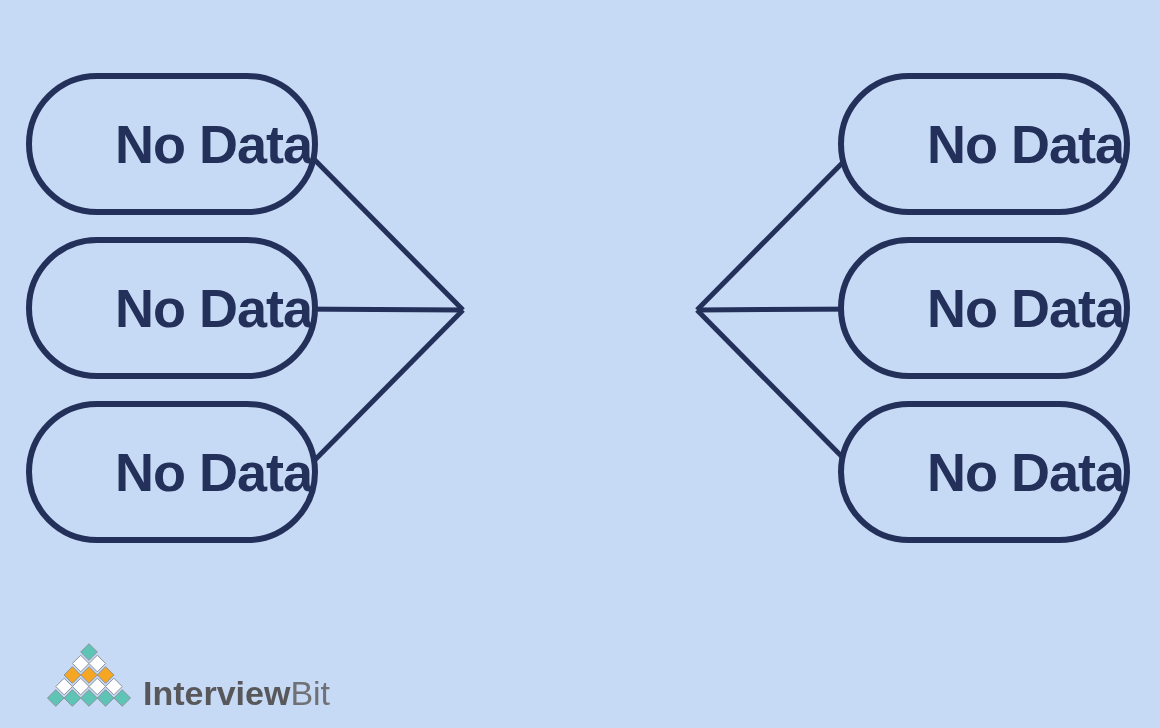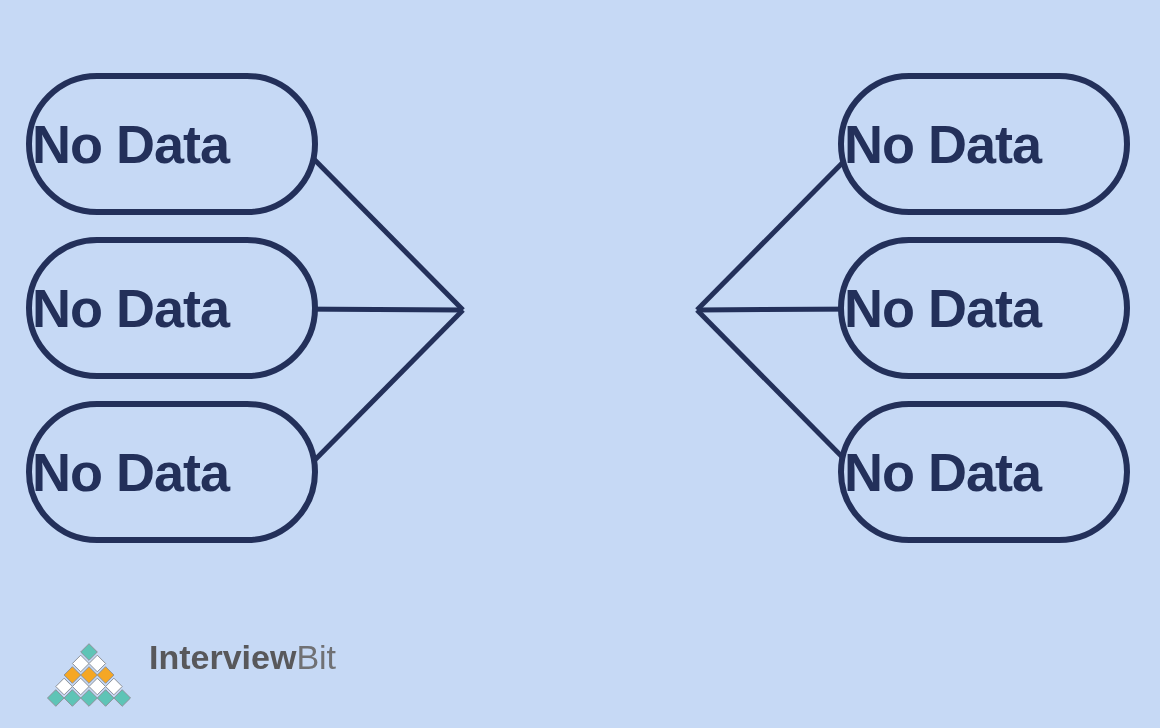--- a/index.html
+++ b/index.html
@@ -10,39 +10,39 @@
     overflow:hidden;
     font-family:"Liberation Sans", sans-serif;
   }
   .wires { position:absolute; left:0; top:0; width:1160px; height:728px; }
   .node {
     position:absolute;
     box-sizing:border-box;
     background:#c6d9f5;
     border:6px solid #23305a;
     color:#23305a;
-    display:flex; align-items:center; justify-content:flex-start;
+    display:flex; align-items:center; justify-content:flex-end;
     font-weight:700;
     letter-spacing:-1px;
   }
   .pill {
     width:292px; height:142px;
     border-radius:71px;
     font-size:54px;
   }
   .hub-box {
     left:461px; top:263px;
     width:238px; height:96px;
     font-size:53px;
   }
   .logo {
     position:absolute;
     left:45px; top:640px;
-    display:flex; align-items:flex-start;
-    gap:14px;
+    display:flex; align-items:flex-end;
+    gap:8px;
   }
   .logo-mark { display:block; }
   .logo-text {
     font-size:34px;
     line-height:1;
     white-space:nowrap;
     letter-spacing:0;
   }
   .logo-primary { color:#58585b; font-weight:700; }
   .logo-secondary { color:#707174; font-weight:400; }

